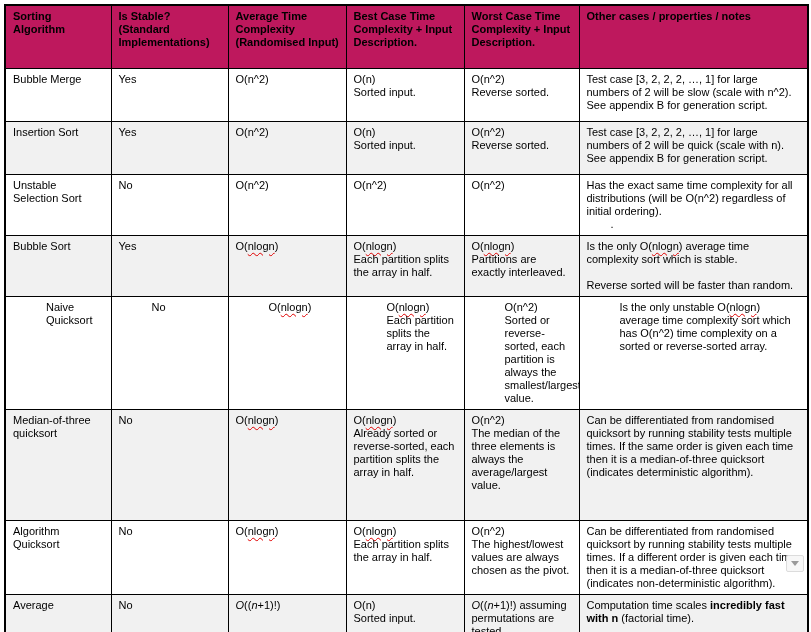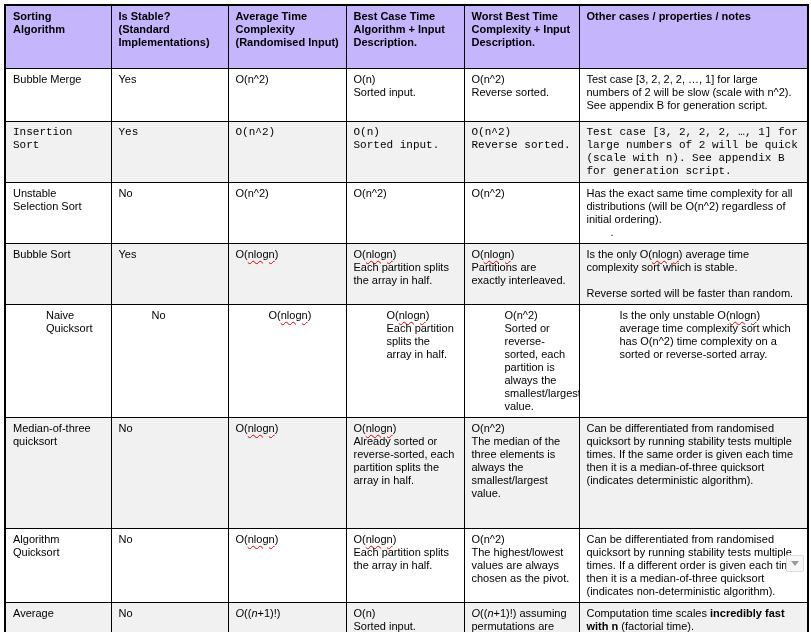--- a/index.html
+++ b/index.html
@@ -17,28 +17,28 @@
     vertical-align:top;
     text-align:left;
     padding:4px 6px 4px 7px;
     font-size:11px;
     line-height:13px;
     box-sizing:border-box;
     overflow:hidden;
   }
   table.sorting th{
     font-weight:bold;
-    background:#c4b5fd;
+    background:#be185d;
     height:63px;
     margin-left:7px;
   }
   tbody tr:nth-child(even) td{background:#f1f1f1;}
   tbody tr:nth-child(odd) td{background:#ffffff;}
   tbody tr:nth-child(1) td{height:53px;}
-  tbody tr:nth-child(2) td{height:53px;font-family:Liberation Mono, monospace;}
+  tbody tr:nth-child(2) td{height:53px;}
   tbody tr:nth-child(3) td{height:54px;}
   tbody tr:nth-child(4) td{height:60px;}
   tbody tr:nth-child(5) td{height:69px;padding-left:40px;}
   tbody tr:nth-child(6) td{height:111px;}
   tbody tr:nth-child(7) td{height:73px;}
   tbody tr:nth-child(8) td{height:71px;}
   .par{min-height:13px;}
   .sq{
     text-decoration-line:underline;
     text-decoration-style:wavy;
@@ -77,22 +77,22 @@
       <col style="width:118px">
       <col style="width:118px">
       <col style="width:115px">
       <col style="width:229px">
     </colgroup>
     <thead>
       <tr>
         <th>Sorting Algorithm</th>
         <th>Is Stable? (Standard Implementations)</th>
         <th>Average Time Complexity (Randomised Input)</th>
-        <th>Best Case Time Algorithm + Input Description.</th>
-        <th>Worst Best Time Complexity + Input Description.</th>
+        <th>Best Case Time Complexity + Input Description.</th>
+        <th>Worst Case Time Complexity + Input Description.</th>
         <th>Other cases / properties / notes</th>
       </tr>
     </thead>
     <tbody>
         <tr>
           <td>
             <div class="par">Bubble Merge</div>
           </td>
           <td>
             <div class="par">Yes</div>
@@ -210,21 +210,21 @@
           </td>
           <td>
             <div class="par">O(<span class="sq">nlogn</span>)</div>
           </td>
           <td>
             <div class="par">O(<span class="sq">nlogn</span>)</div>
             <div class="par">Already sorted or reverse-sorted, each partition splits the array in half.</div>
           </td>
           <td>
             <div class="par">O(n^2)</div>
-            <div class="par">The median of the three elements is always the smallest/largest value.</div>
+            <div class="par">The median of the three elements is always the average/largest value.</div>
           </td>
           <td>
             <div class="par">Can be differentiated from randomised quicksort by running stability tests multiple times. If the same order is given each time then it is a median-of-three quicksort (indicates deterministic algorithm).</div>
           </td>
         </tr>
         <tr>
           <td>
             <div class="par">Algorithm Quicksort</div>
           </td>
           <td>

